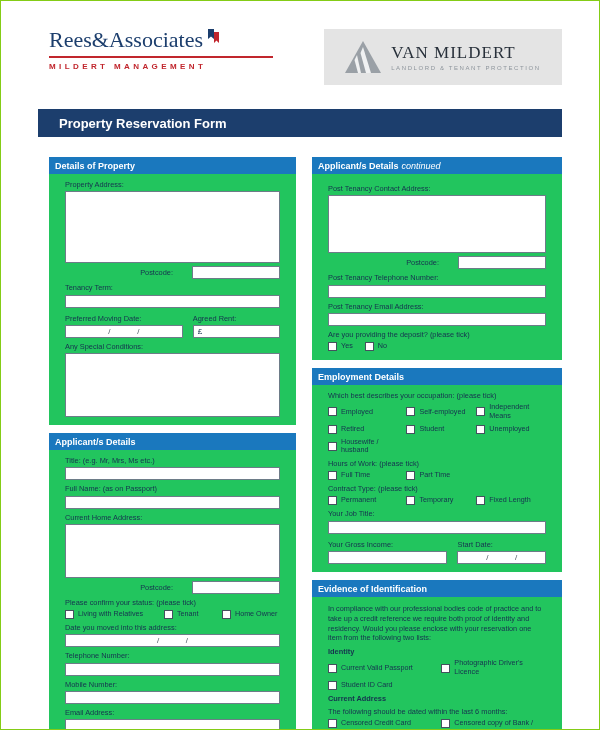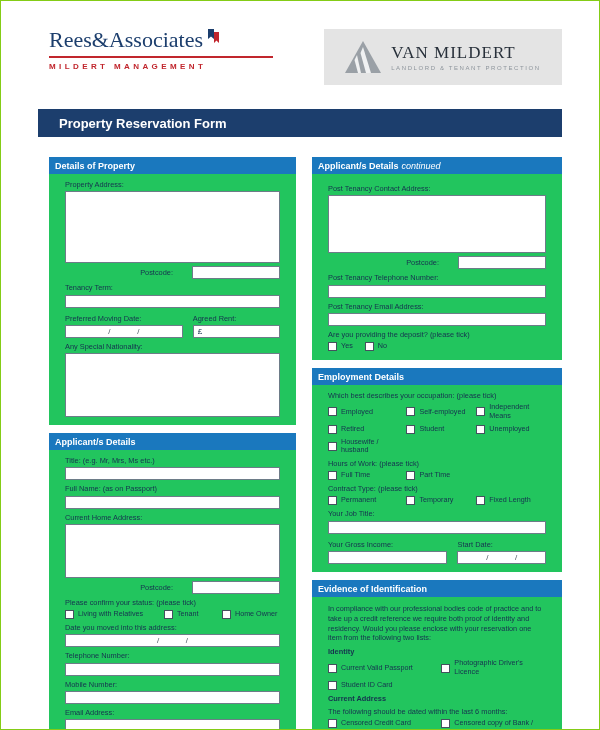--- a/index.html
+++ b/index.html
@@ -112,21 +112,21 @@
               <div class="lbl">Preferred Moving Date:</div>
               <div class="input date"><span>/            /</span></div>
             </div>
             <div class="cell2">
               <div class="lbl">Agreed Rent:</div>
               <div class="input money">
                   <span>£</span>
                 </div>
             </div>
           </div>
-          <div class="lbl">Any Special Nationality:</div>
+          <div class="lbl">Any Special Conditions:</div>
           <div class="input big2"></div>
         </div>
       </div>
 
       <div>
         <div class="sec-h">Applicant/s Details</div>
         <div class="panel">
           <div class="lbl first">Title: (e.g. Mr, Mrs, Ms etc.)</div>
           <div class="input"></div>
           <div class="lbl">Full Name: (as on Passport)</div>

